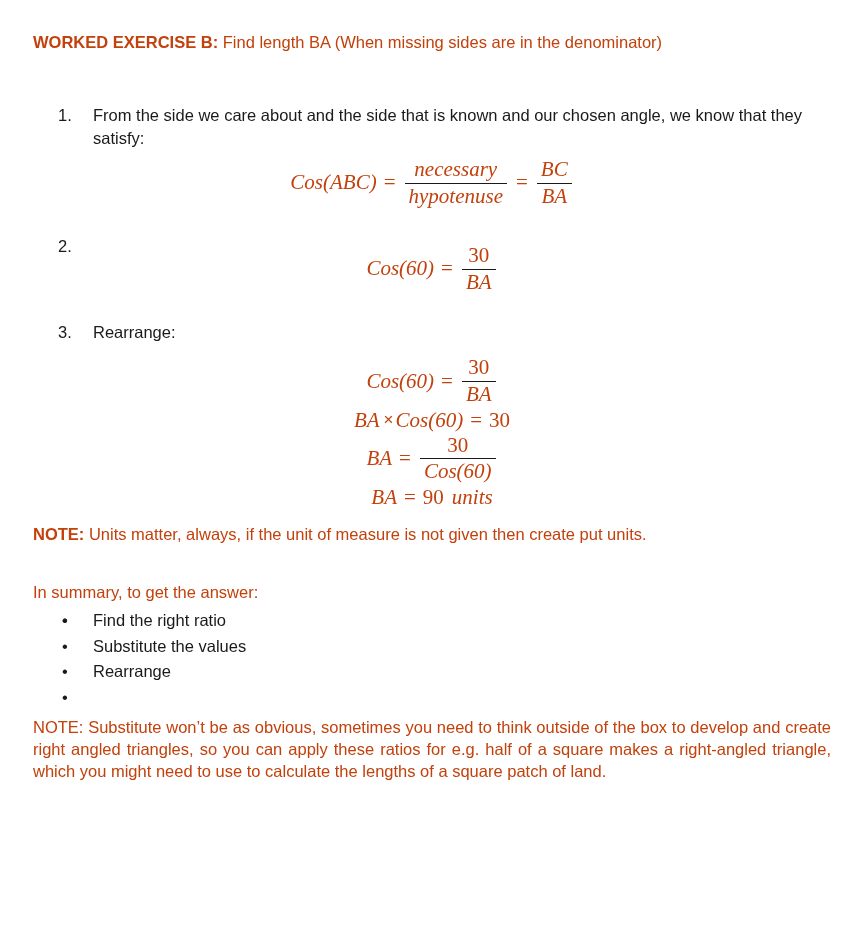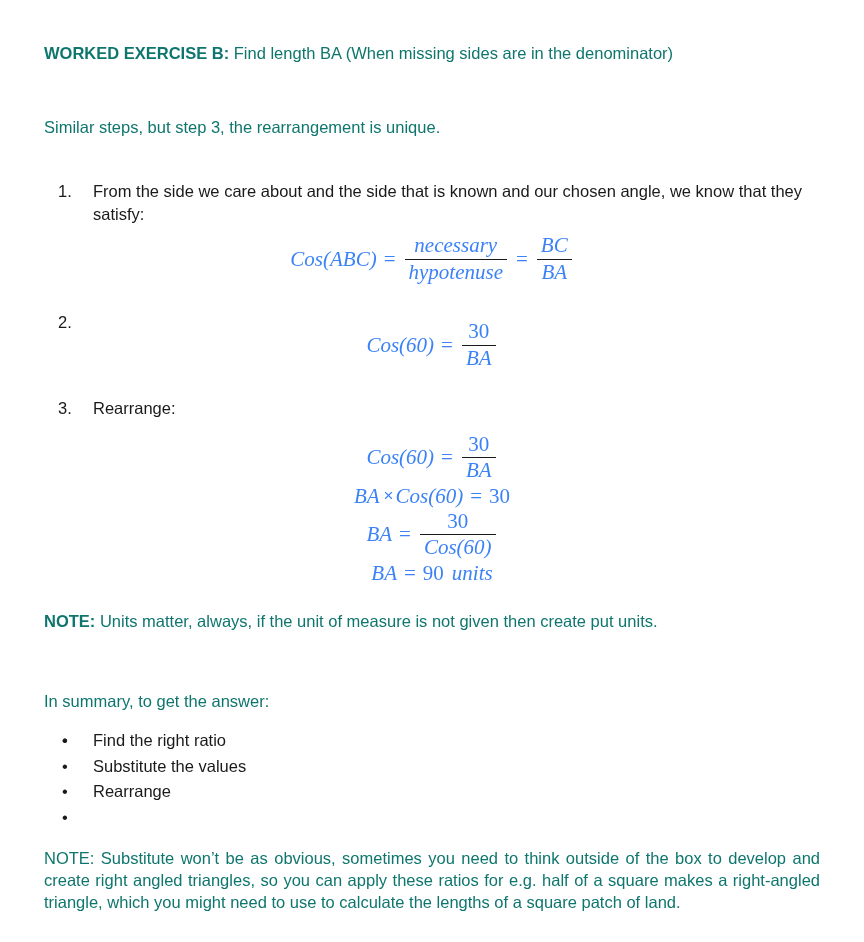--- a/index.html
+++ b/index.html
@@ -26,22 +26,22 @@
   .content {
     position: absolute;
     left: 28px;
     top: 0;
     width: 808px;
   }
 
   .para {
     font-size: 16.5px;
     line-height: 1.34;
-    color: #0f766e;
-    margin: 16px;
+    color: #c2410c;
+    margin: 5px;
   }
 
   .spacer-lg { height: 26px; }
   .spacer-md { height: 20px; }
   .spacer-sm { height: 12px; }
   .spacer-xs { height: 8px; }
 
   .bold { font-weight: bold; }
 
   
@@ -86,21 +86,21 @@
     font-size: 16.5px;
     line-height: 1.55;
   }
 
   
   .math-block {
     text-align: right;
     font-family: "Liberation Serif", serif;
     font-style: italic;
     font-size: 21px;
-    color: #3b82f6;
+    color: #c2410c;
     line-height: 1.1;
   }
   .math-line {
     display: flex;
     align-items: center;
     justify-content: center;
     white-space: nowrap;
     margin: 0;
     padding: 1px 0;
   }
@@ -159,21 +159,20 @@
 
 <div class="page">
   <div class="content">
 
     <div class="spacer-lg"></div>
 
     <p class="para"><span class="bold">WORKED EXERCISE B:</span><span> Find length BA (When missing sides are in the denominator)</span></p>
 
     <div class="spacer-md"></div>
 
-    <p class="para">Similar steps, but step 3, the rearrangement is unique.</p>
 
     <div class="spacer-lg"></div>
 
     <div class="num-list">
       <div class="num-item">
         <span class="num-marker">1.</span>
         <span>From the side we care about and the side that is known and our chosen angle, we know that they satisfy:</span>
       </div>
     </div>
 

